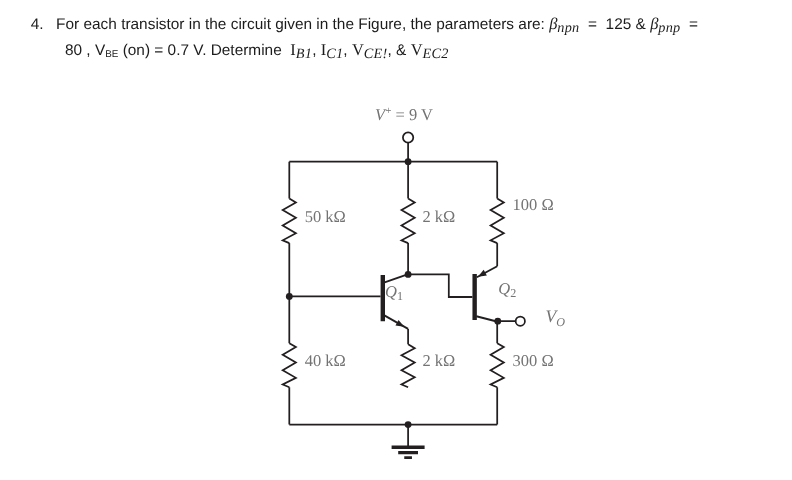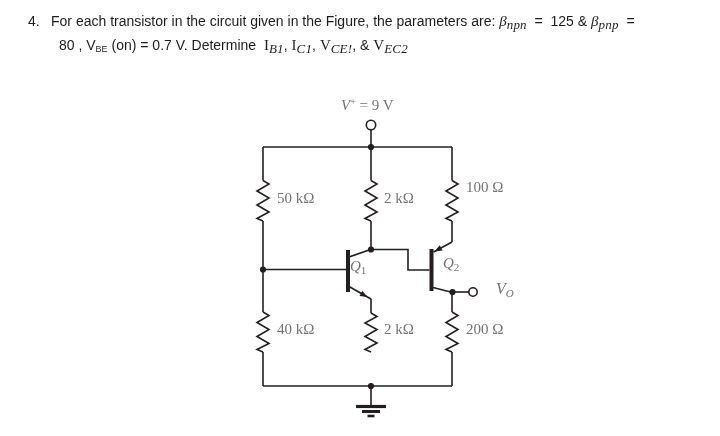--- a/index.html
+++ b/index.html
@@ -107,22 +107,22 @@
       </g>
     </svg>
 
     <div class="clabel" style="left:341px;top:97px;"><span class="it">V</span><span class="sup">+</span><span>&nbsp;= 9 V</span></div>
 
     <div class="clabel" style="left:277px;top:191px;">50 kΩ</div>
     <div class="clabel" style="left:384px;top:191px;">2 kΩ</div>
     <div class="clabel" style="left:466px;top:180px;">100 Ω</div>
 
     <div class="clabel" style="left:350px;top:259px;"><span class="it">Q</span><span class="sub">1</span></div>
-    <div class="clabel" style="left:443px;top:256px;"><span class="it">Q</span><span class="sub">2</span></div>
+    <div class="clabel" style="left:453px;top:256px;"><span class="it">Q</span><span class="sub">2</span></div>
 
     <div class="clabel" style="left:496px;top:281px;font-size:16px;"><span class="it">V</span><span class="subi">O</span></div>
 
     <div class="clabel" style="left:277px;top:322px;text-align:right;">40 kΩ</div>
     <div class="clabel" style="left:384px;top:322px;">2 kΩ</div>
-    <div class="clabel" style="left:466px;top:322px;">200 Ω</div>
+    <div class="clabel" style="left:466px;top:322px;">300 Ω</div>
   </div>
 
 </div>
 
 </body></html>

